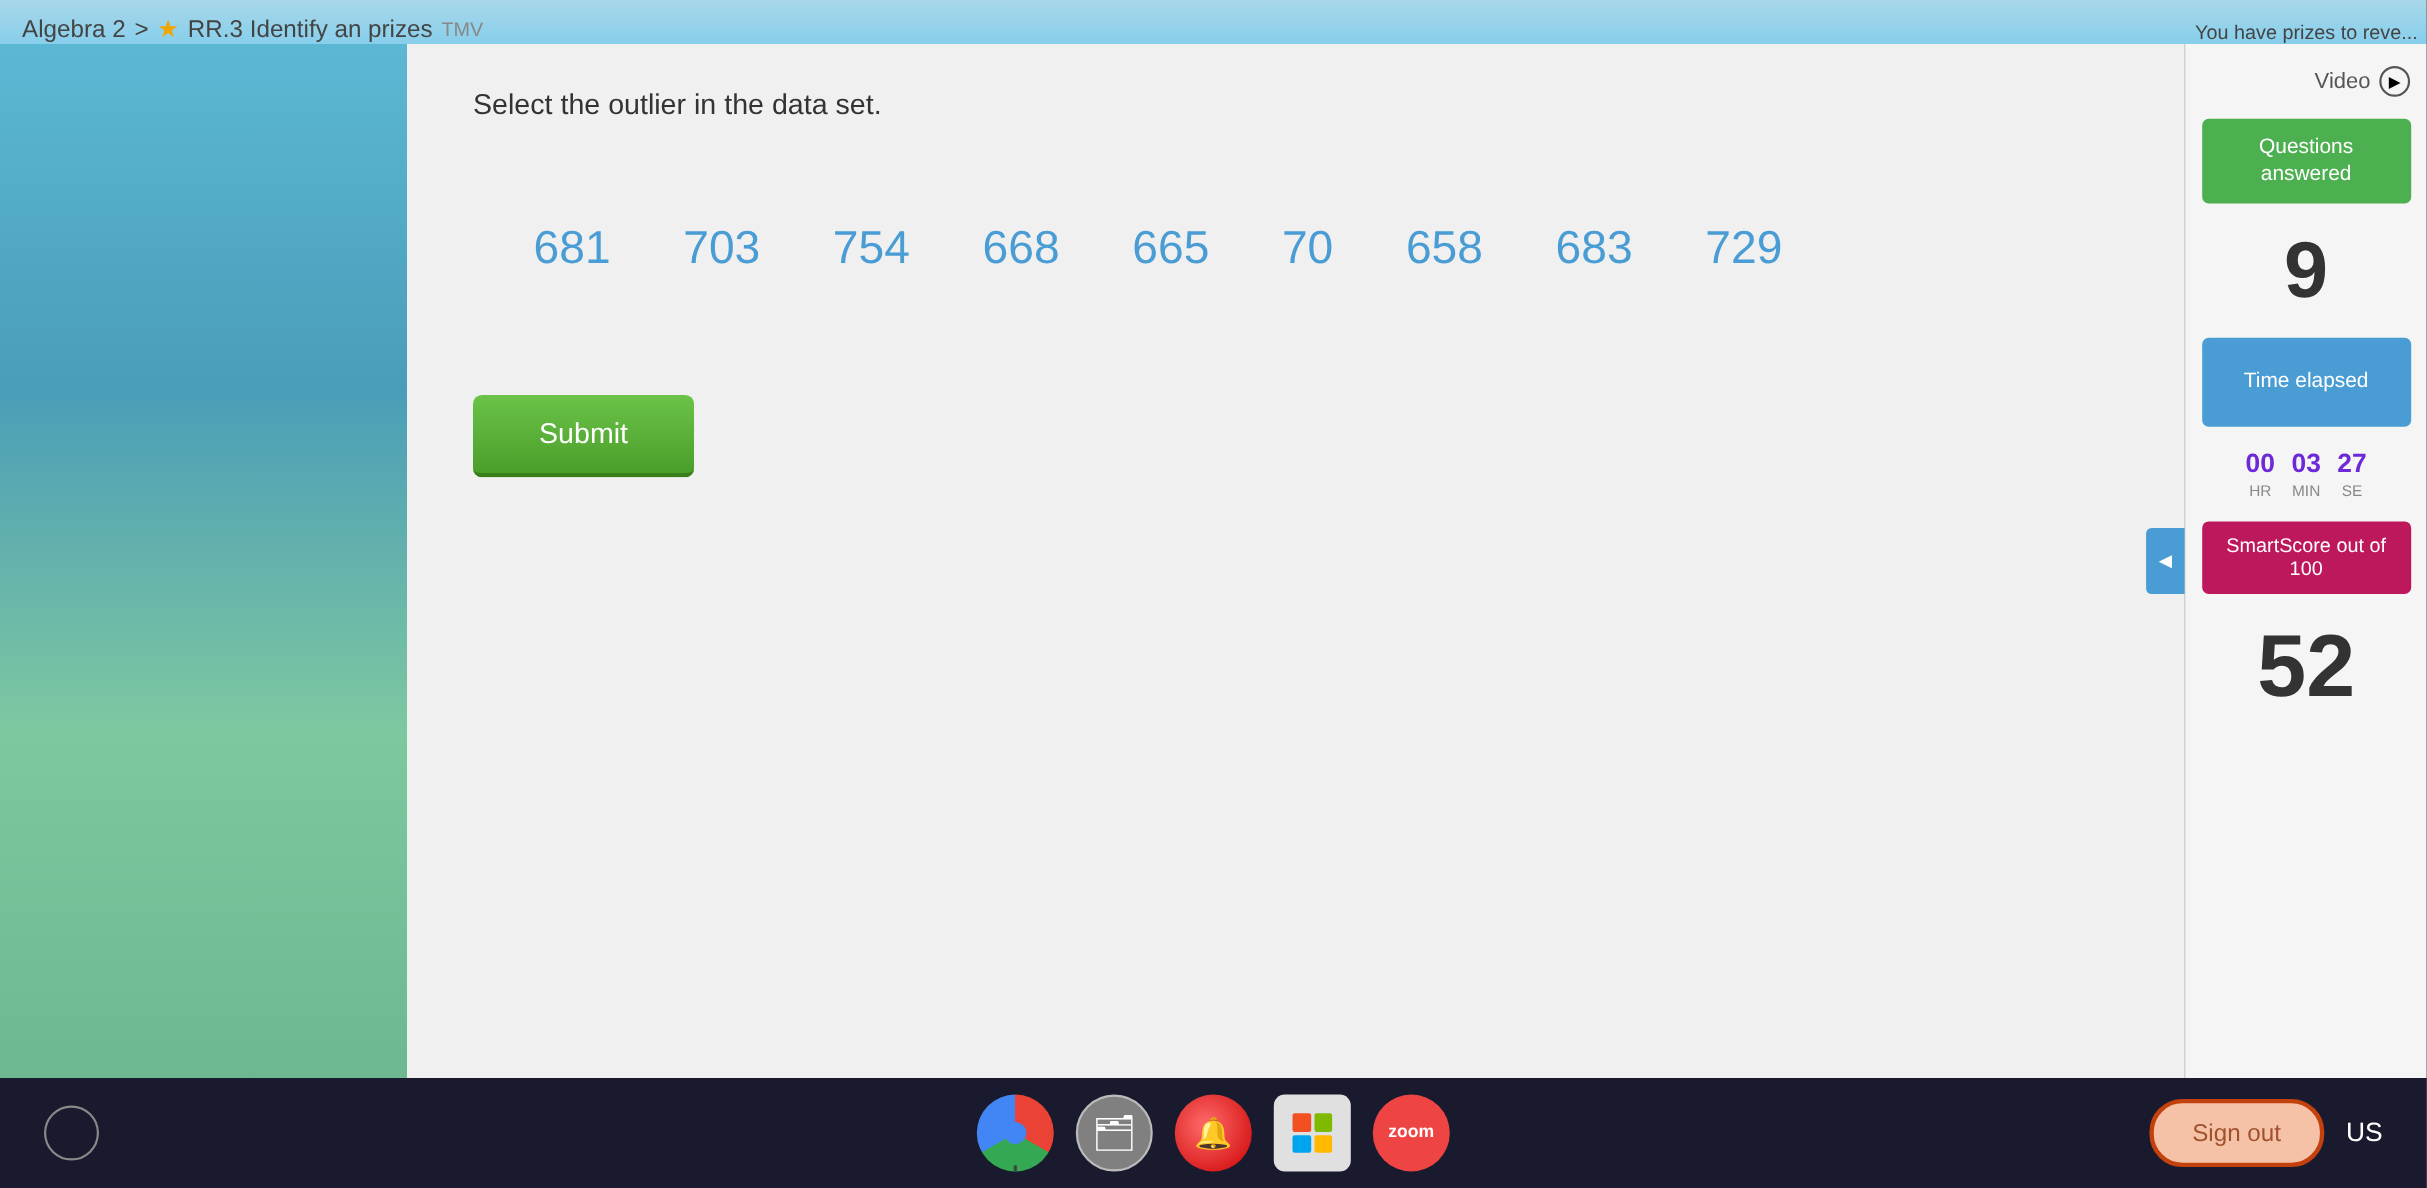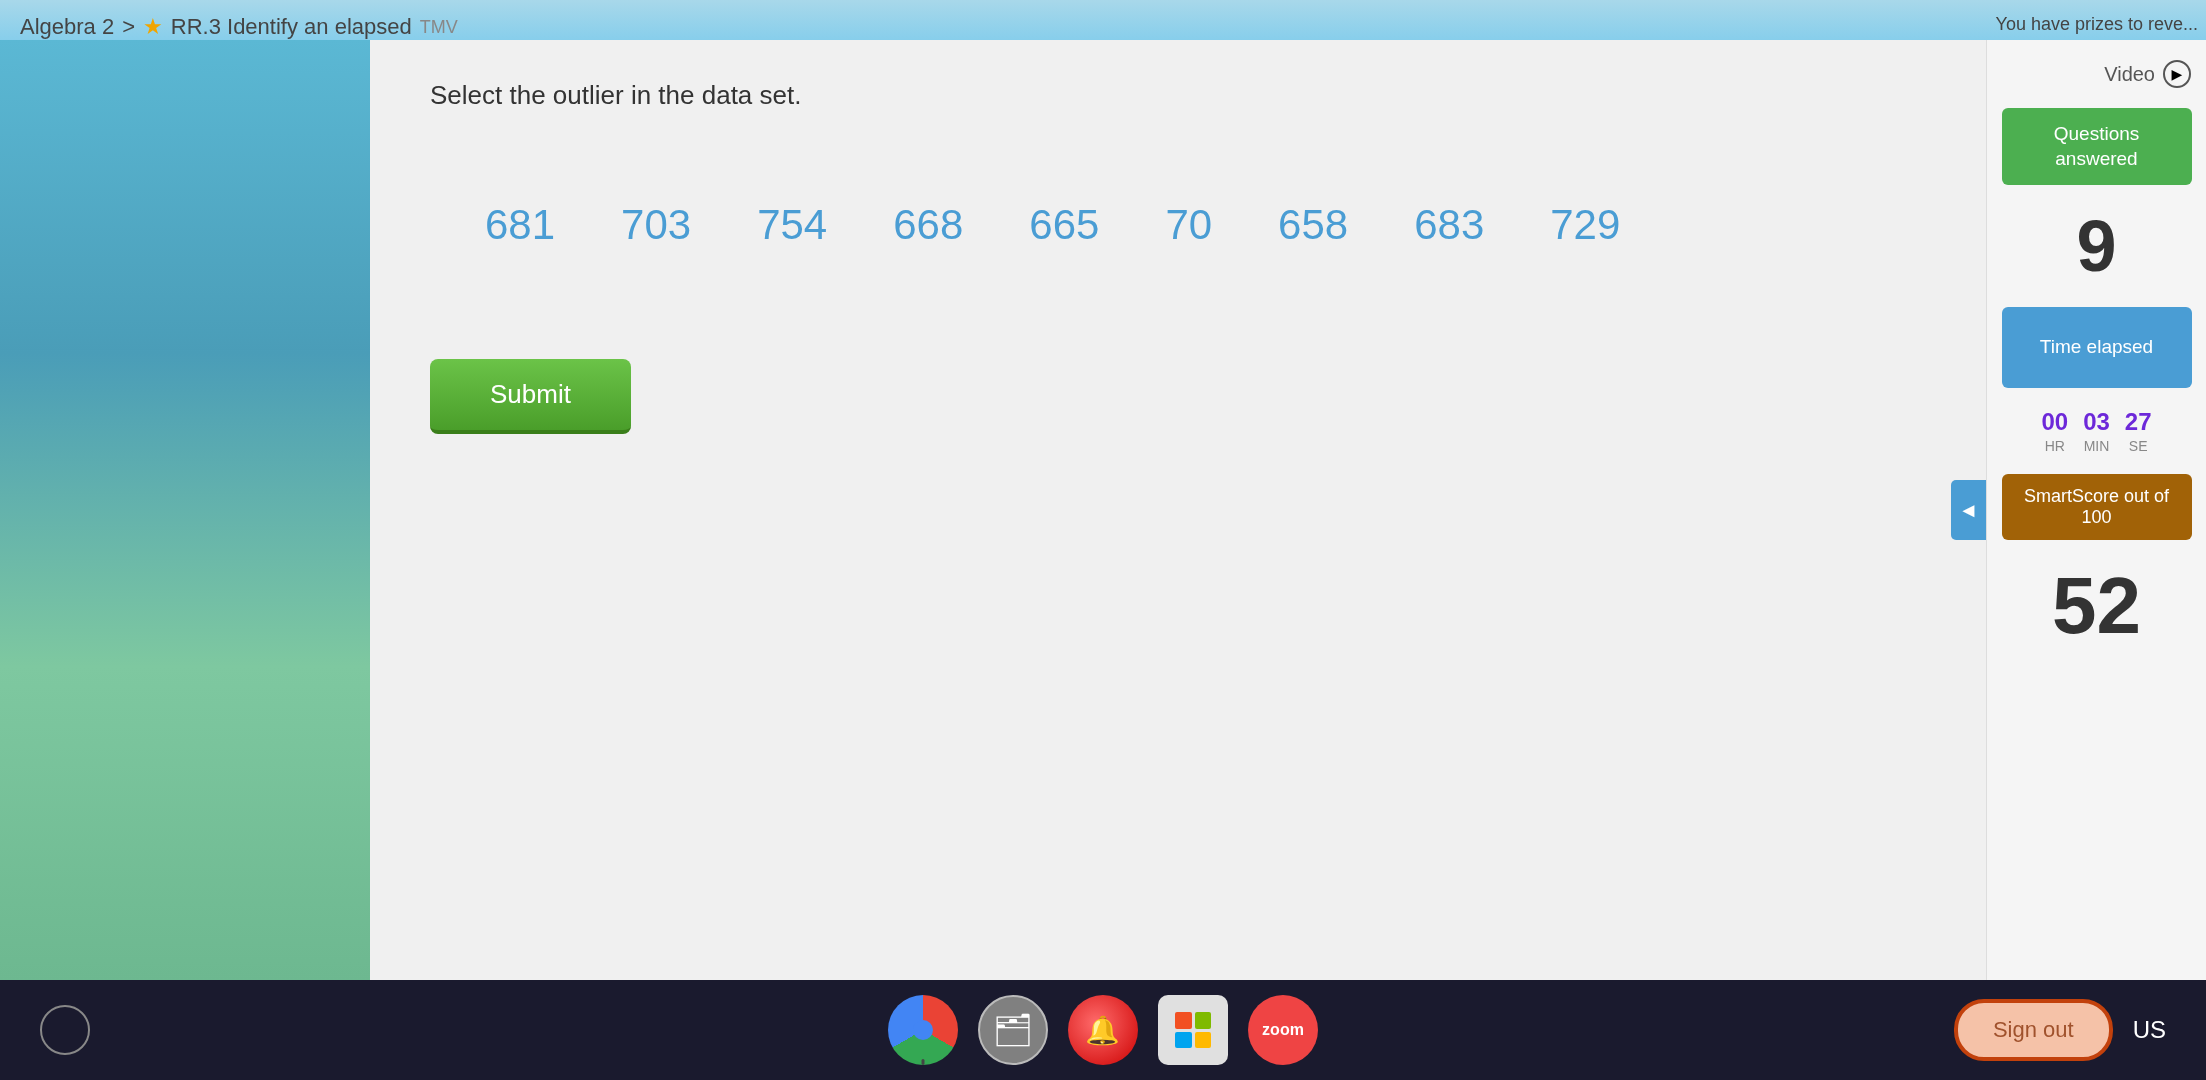--- a/index.html
+++ b/index.html
@@ -10,22 +10,22 @@
       font-family: Arial, sans-serif;
       background: #2a2a2a;
     }
 
     
     .top-bar {
       width: 100%;
       height: 40px;
       background: linear-gradient(to bottom, #a8d8ea, #87ceeb);
       display: flex;
-      align-items: flex-start;
-      padding: 14px 20px;
+      align-items: flex-end;
+      padding: 0 20px;
       position: relative;
     }
     .breadcrumb {
       font-size: 22px;
       color: #444;
       display: flex;
       align-items: center;
       gap: 8px;
     }
     .prizes-text {
@@ -155,21 +155,21 @@
       font-size: 24px;
       font-weight: bold;
       color: #6d28d9;
     }
     .time-label {
       font-size: 14px;
       color: #888;
     }
 
     .smart-score-btn {
-      background: #a16207;
+      background: #be185d;
       color: white;
       border: none;
       padding: 12px 16px;
       font-size: 18px;
       border-radius: 6px;
       cursor: pointer;
       text-align: center;
       width: 190px;
     }
 
@@ -323,21 +323,21 @@
     }
   </style>
 </head>
 <body>
 
 <div class="top-bar">
   <div class="breadcrumb">
     <span>Algebra 2</span>
     <span>&gt;</span>
     <span style="color:#f0a500;">★</span>
-    <span>RR.3 Identify an elapsed</span>
+    <span>RR.3 Identify an prizes</span>
     <span style="color:#888; font-size:18px;">TMV</span>
   </div>
   <div class="prizes-text">You have prizes to reve...</div>
 </div>
 
 <div style="display:flex; width:100%; height: calc(1080px - 40px - 100px);">
 
   <div class="left-panel"></div>
 
   <div class="content-panel">

